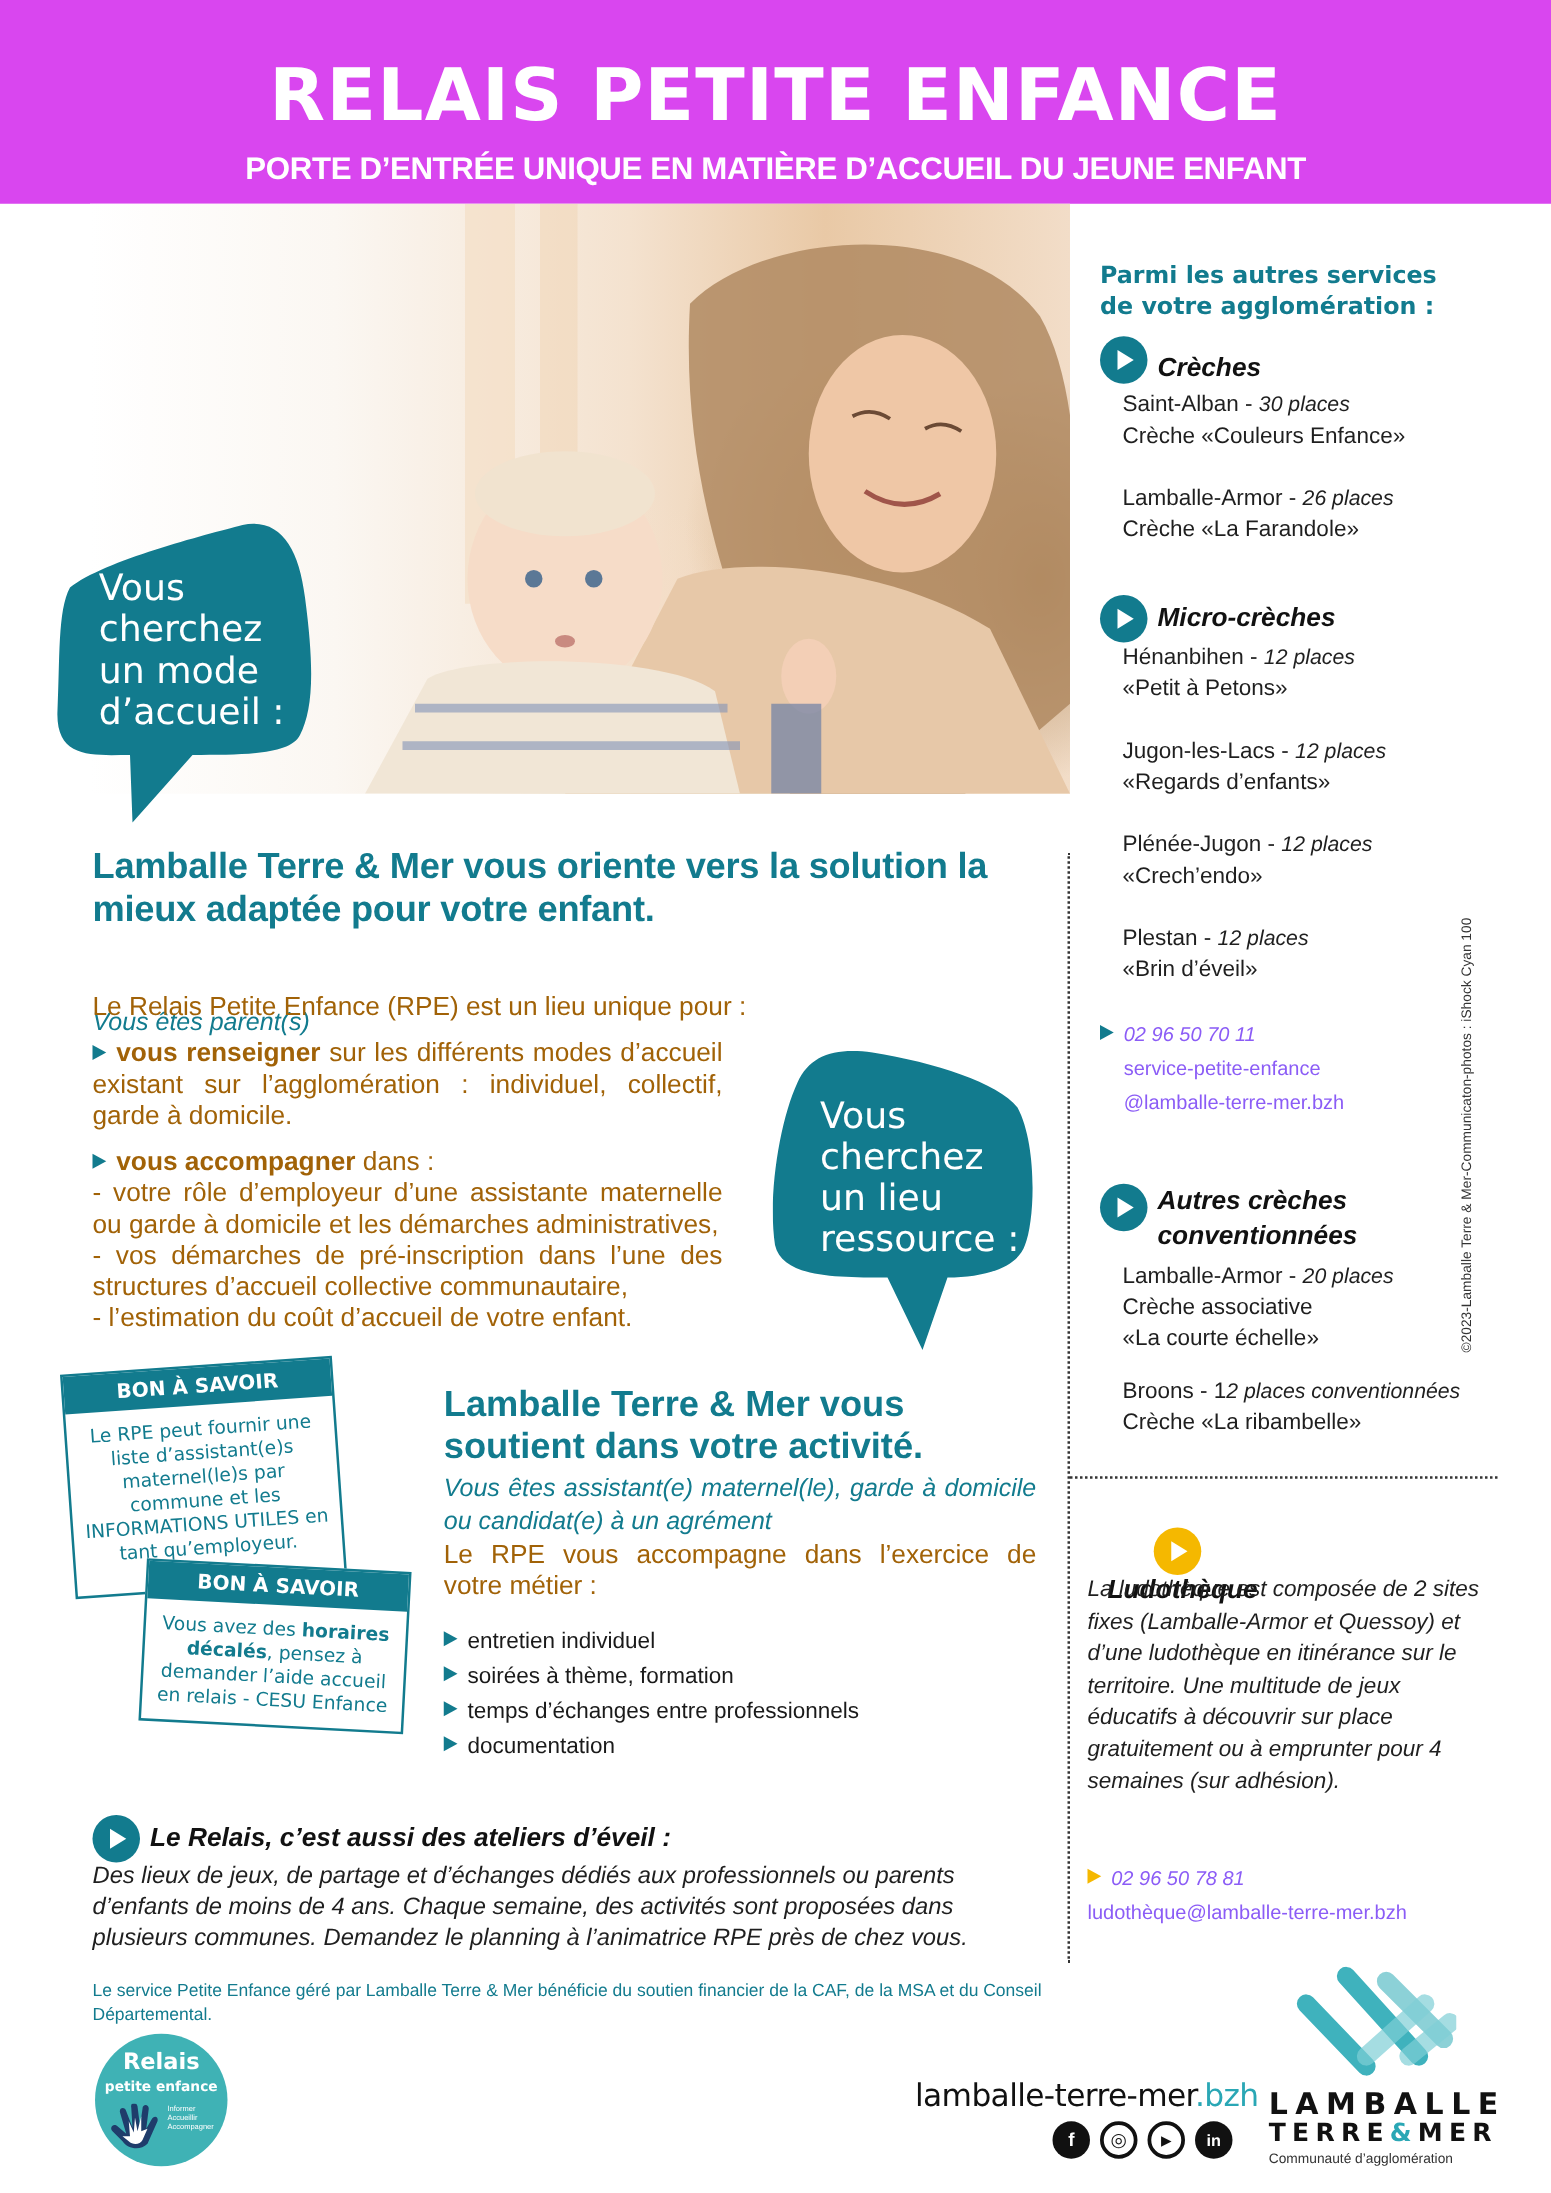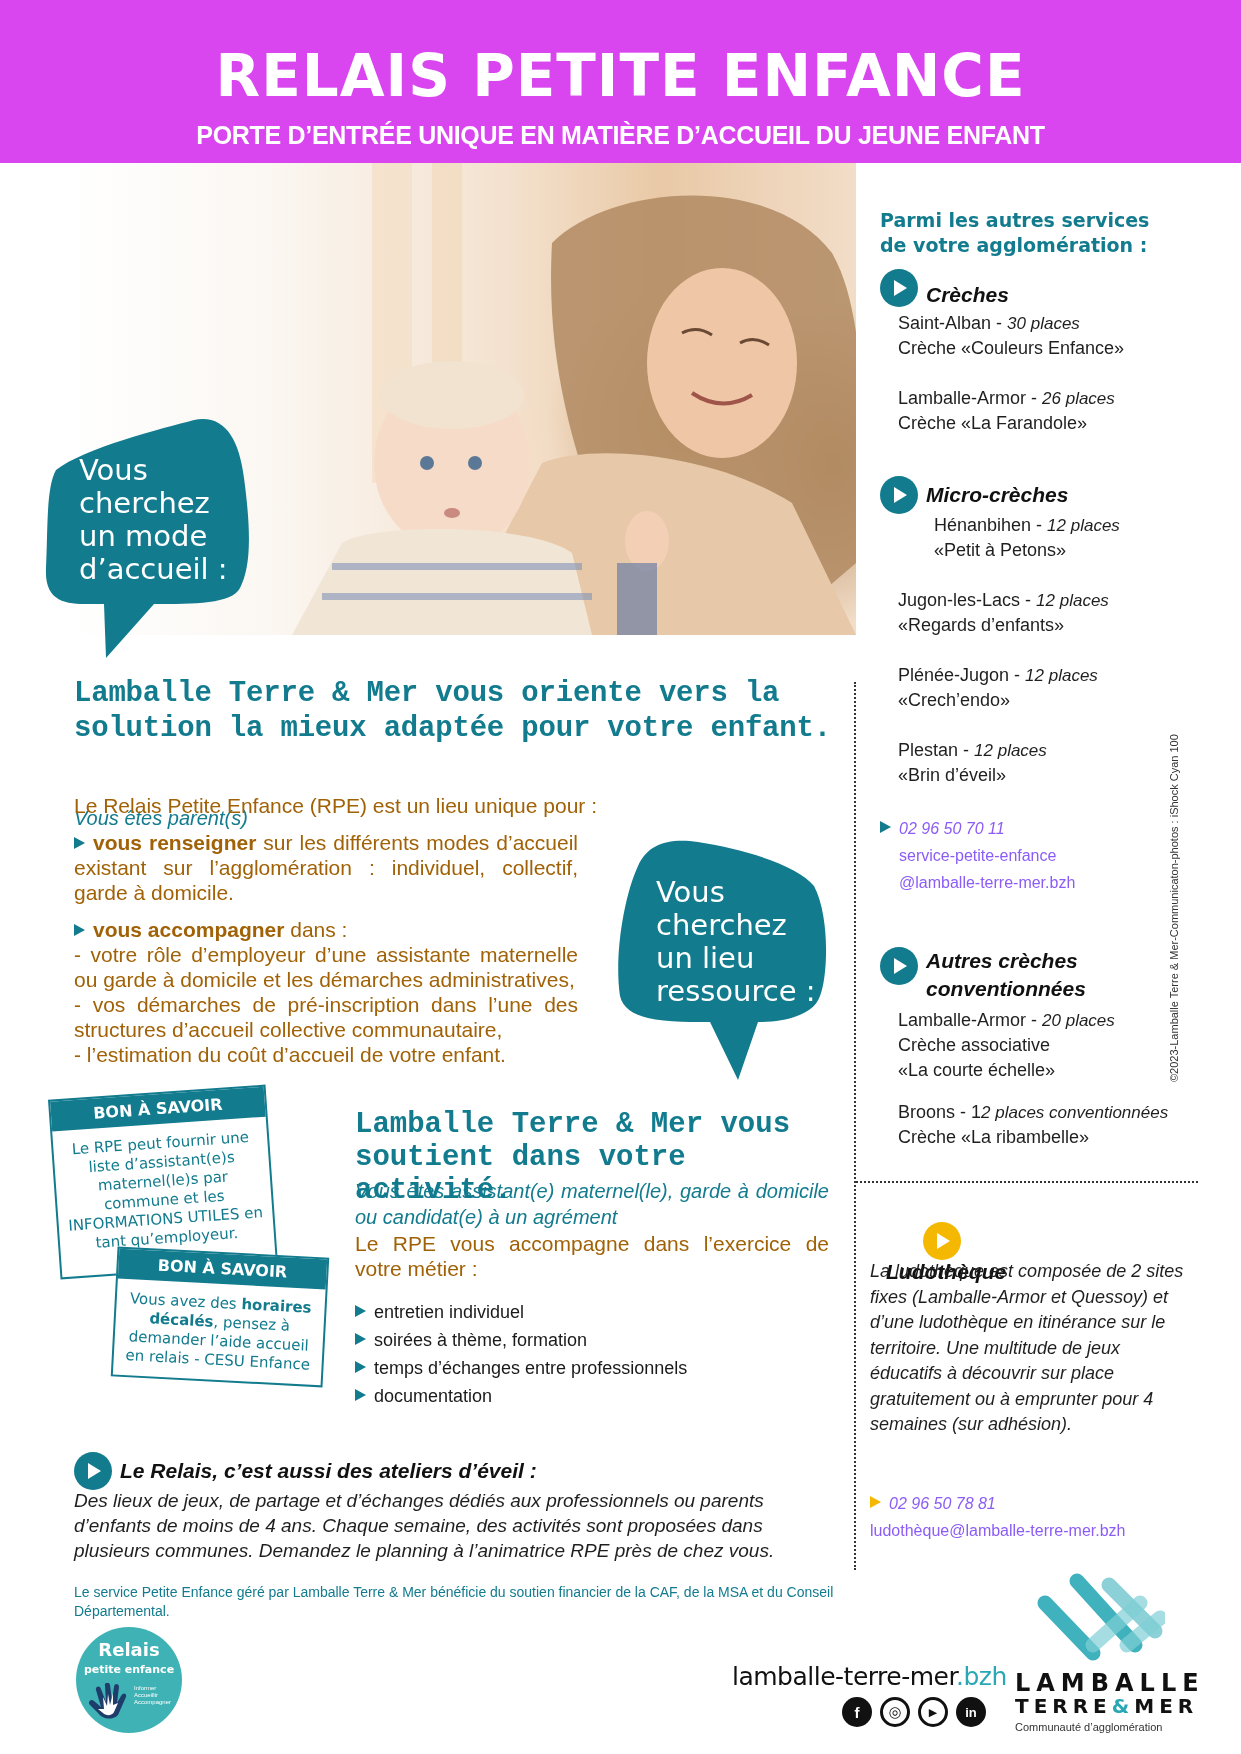--- a/index.html
+++ b/index.html
@@ -22,21 +22,21 @@
       radial-gradient(ellipse 220px 120px at 470px 470px, rgba(230,220,200,1), rgba(230,220,200,0) 75%),
       linear-gradient(90deg, #ffffff 0%, #fbf7f2 25%, #f4e2cf 55%, #e9c9a6 75%, #f2ddc8 100%);
   }
 
   
   .bubble { position: absolute; }
   .bubble svg { position: absolute; left: 0; top: 0; }
   .bubble .btext { position: absolute; color: #fff; font-family: "DejaVu Sans", sans-serif; font-size: 29px; line-height: 33px; font-weight: 500; }
 
   
-  .h-teal { color: #127b8e; font-weight: bold; font-family: Liberation Mono, monospace; }
+  .h-teal { color: #127b8e; font-weight: bold; font-family: Liberation Sans, sans-serif; }
   .intro-heading { left: 74px; top: 676px; width: 770px; font-size: 29px; line-height: 35px; letter-spacing: -0.2px; }
 
   .parent-sub { left: 74px; top: 767px; font-size: 20px; color: #127b8e; font-style: italic; margin-top: 40px; }
   .body-text { font-size: 21px; line-height: 25px; color: #a16207; }
   .intro-line { left: 74px; top: 793px; }
 
   .tri { display: inline-block; width: 0; height: 0; border-top: 6px solid transparent; border-bottom: 6px solid transparent; border-left: 11px solid #127b8e; margin-right: 8px; vertical-align: 1px; }
   .tri.yellow { border-left-color: #f5b800; }
 
   .para-block { left: 74px; width: 504px; text-align: justify; }
@@ -236,21 +236,21 @@
 </div>
 <div class="entry" style="top:386px;">
   <div><span>Lamballe-Armor - </span><span class="places">26 places</span></div>
   <div>Crèche «La Farandole»</div>
 </div>
 
 <div class="sec-head" style="left:880px;top:476px;">
   <span class="play"></span>
   <span class="play-label">Micro-crèches</span>
 </div>
-<div class="entry" style="top:513px;margin-left:36px;">
+<div class="entry" style="top:513px;">
   <div><span>Hénanbihen - </span><span class="places">12 places</span></div>
   <div>«Petit à Petons»</div>
 </div>
 <div class="entry" style="top:588px;">
   <div><span>Jugon-les-Lacs - </span><span class="places">12 places</span></div>
   <div>«Regards d’enfants»</div>
 </div>
 <div class="entry" style="top:663px;">
   <div><span>Plénée-Jugon - </span><span class="places">12 places</span></div>
   <div>«Crech’endo»</div>

